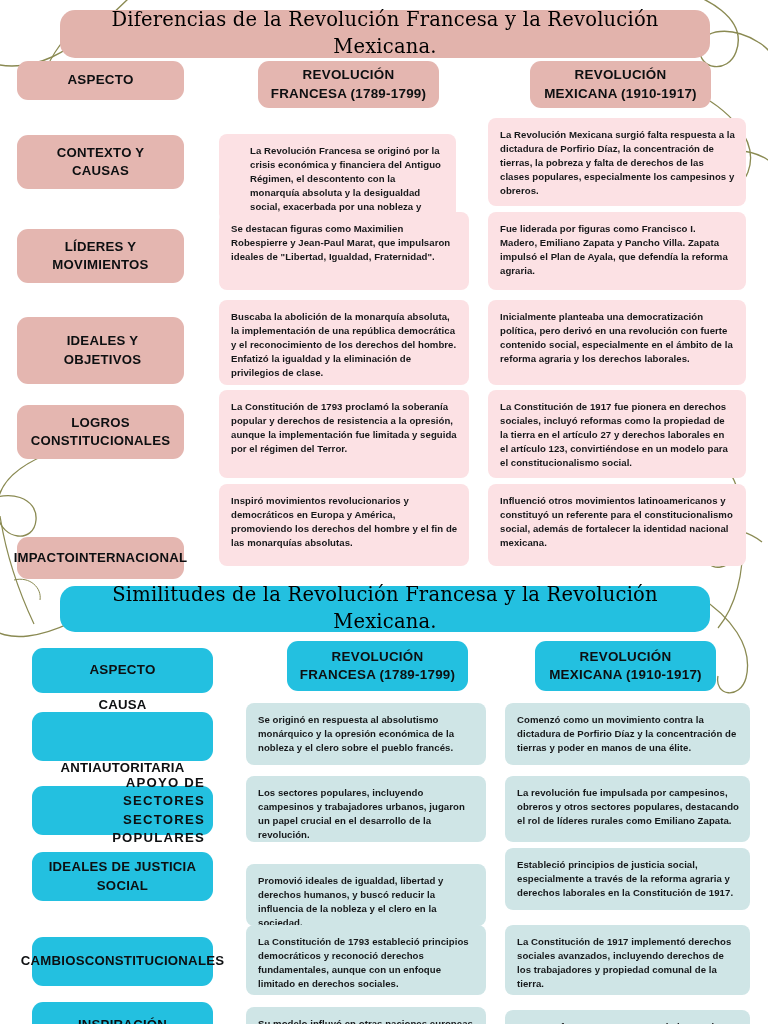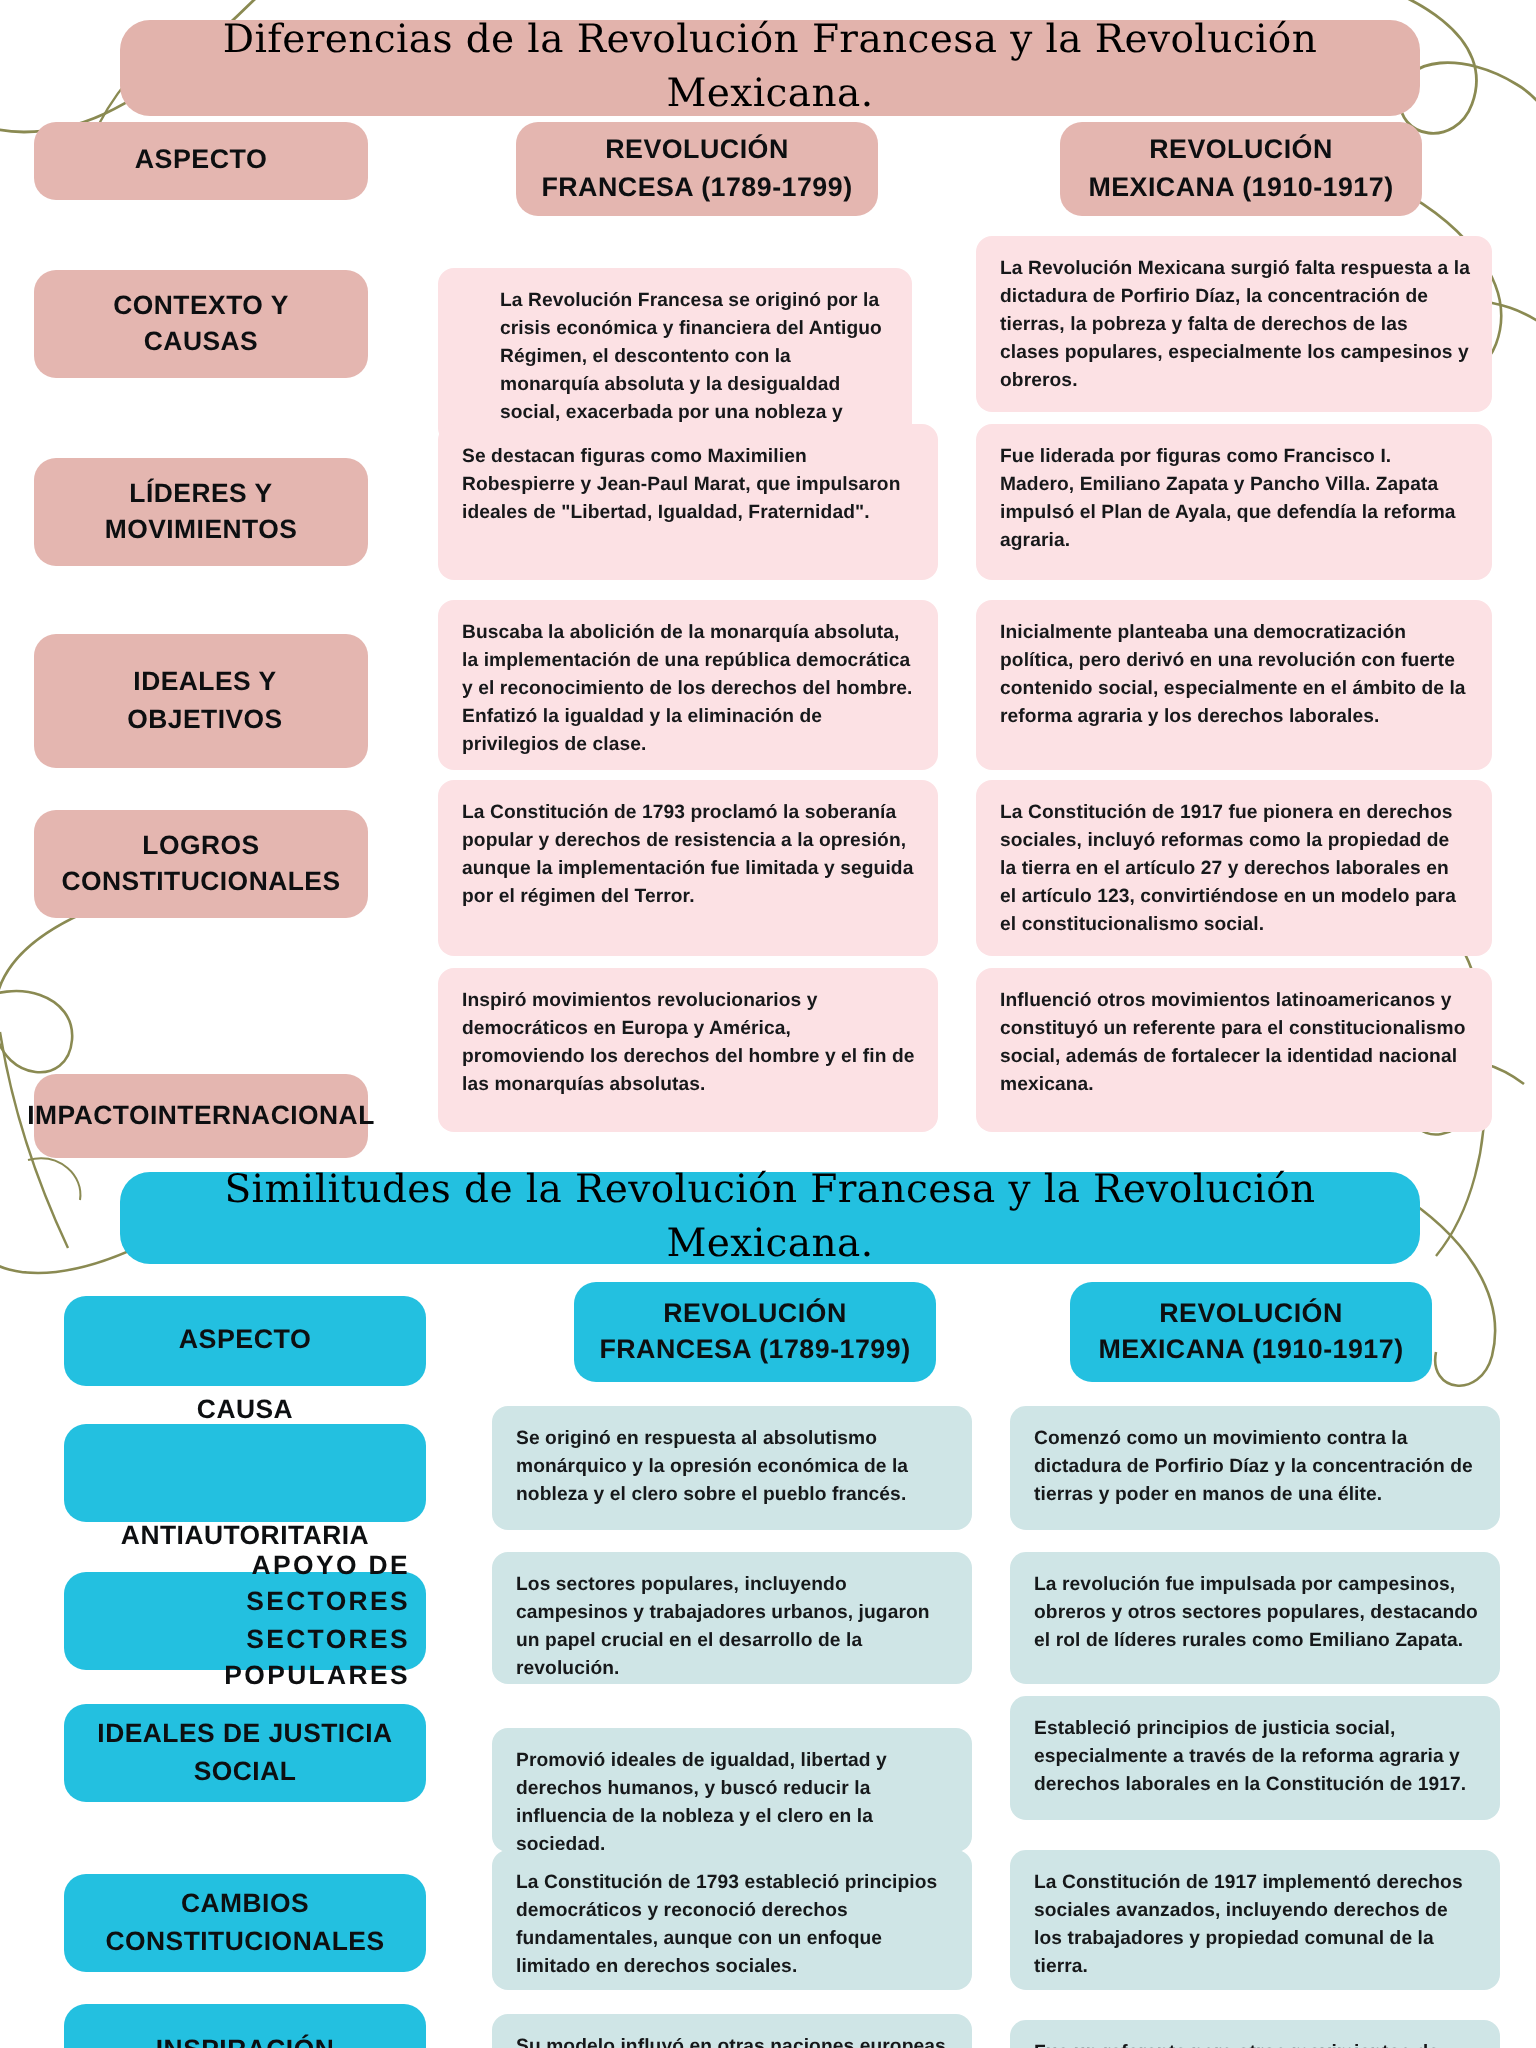--- a/index.html
+++ b/index.html
@@ -196,21 +196,21 @@
     <div class="cell" style="left:246px; top:776px; width:240px; height:66px;">Los sectores populares, incluyendo campesinos y trabajadores urbanos, jugaron un papel crucial en el desarrollo de la revolución.</div>
     <div class="cell" style="left:505px; top:776px; width:245px; height:66px;">La revolución fue impulsada por campesinos, obreros y otros sectores populares, destacando el rol de líderes rurales como Emiliano Zapata.</div>
 
     <div class="pill rowlabel" style="left:32px; top:852px; width:181px; height:49px; flex-direction:column;">
       <span>IDEALES DE JUSTICIA</span>
       <span>SOCIAL</span>
     </div>
     <div class="cell" style="left:246px; top:848px; width:240px; height:62px;margin-top:16px;">Promovió ideales de igualdad, libertad y derechos humanos, y buscó reducir la influencia de la nobleza y el clero en la sociedad.</div>
     <div class="cell" style="left:505px; top:848px; width:245px; height:62px;">Estableció principios de justicia social, especialmente a través de la reforma agraria y derechos laborales en la Constitución de 1917.</div>
 
-    <div class="pill rowlabel" style="left:32px; top:937px; width:181px; height:49px; flex-direction:column;">
+    <div class="pill rowlabel" style="left:32px; top:937px; width:181px; height:49px; flex-direction:row;">
       <span>CAMBIOS</span>
       <span>CONSTITUCIONALES</span>
     </div>
     <div class="cell" style="left:246px; top:925px; width:240px; height:70px;">La Constitución de 1793 estableció principios democráticos y reconoció derechos fundamentales, aunque con un enfoque limitado en derechos sociales.</div>
     <div class="cell" style="left:505px; top:925px; width:245px; height:70px;">La Constitución de 1917 implementó derechos sociales avanzados, incluyendo derechos de los trabajadores y propiedad comunal de la tierra.</div>
 
     <div class="pill rowlabel" style="left:32px; top:1002px; width:181px; height:46px;">INSPIRACIÓN</div>
     <div class="cell" style="left:246px; top:1007px; width:240px; height:60px;">Su modelo influyó en otras naciones europeas y americanas en la búsqueda de reformas</div>
     <div class="cell" style="left:505px; top:1010px; width:245px; height:60px;">Fue un referente para otros movimientos de</div>
   </div>

